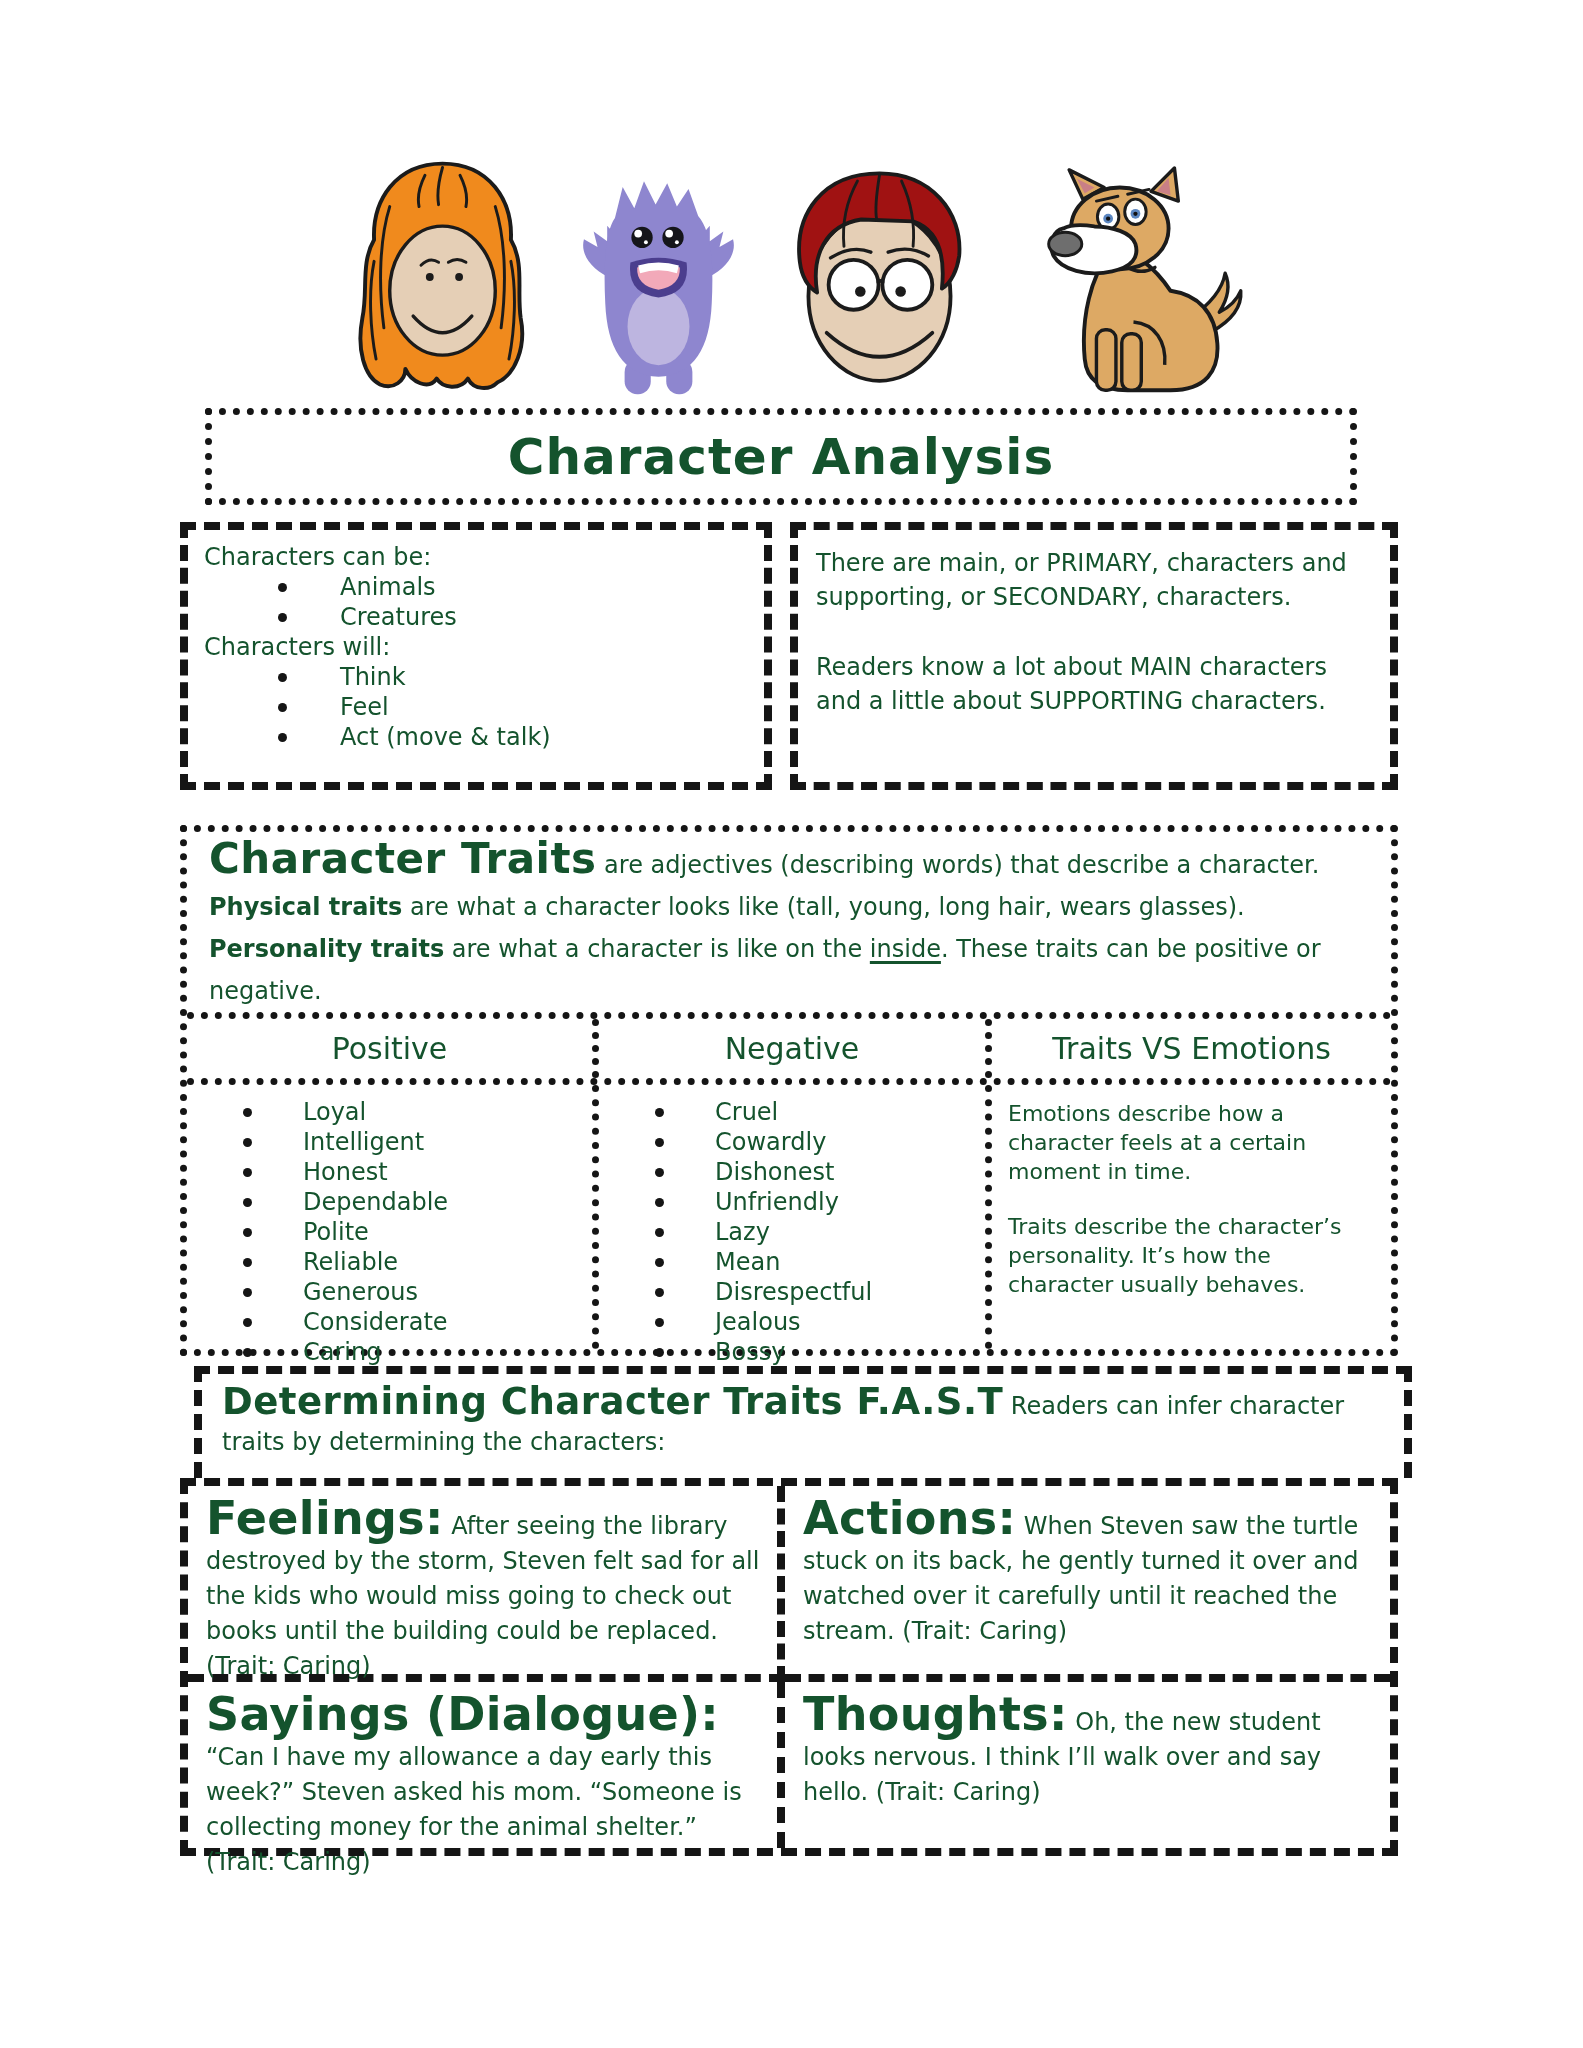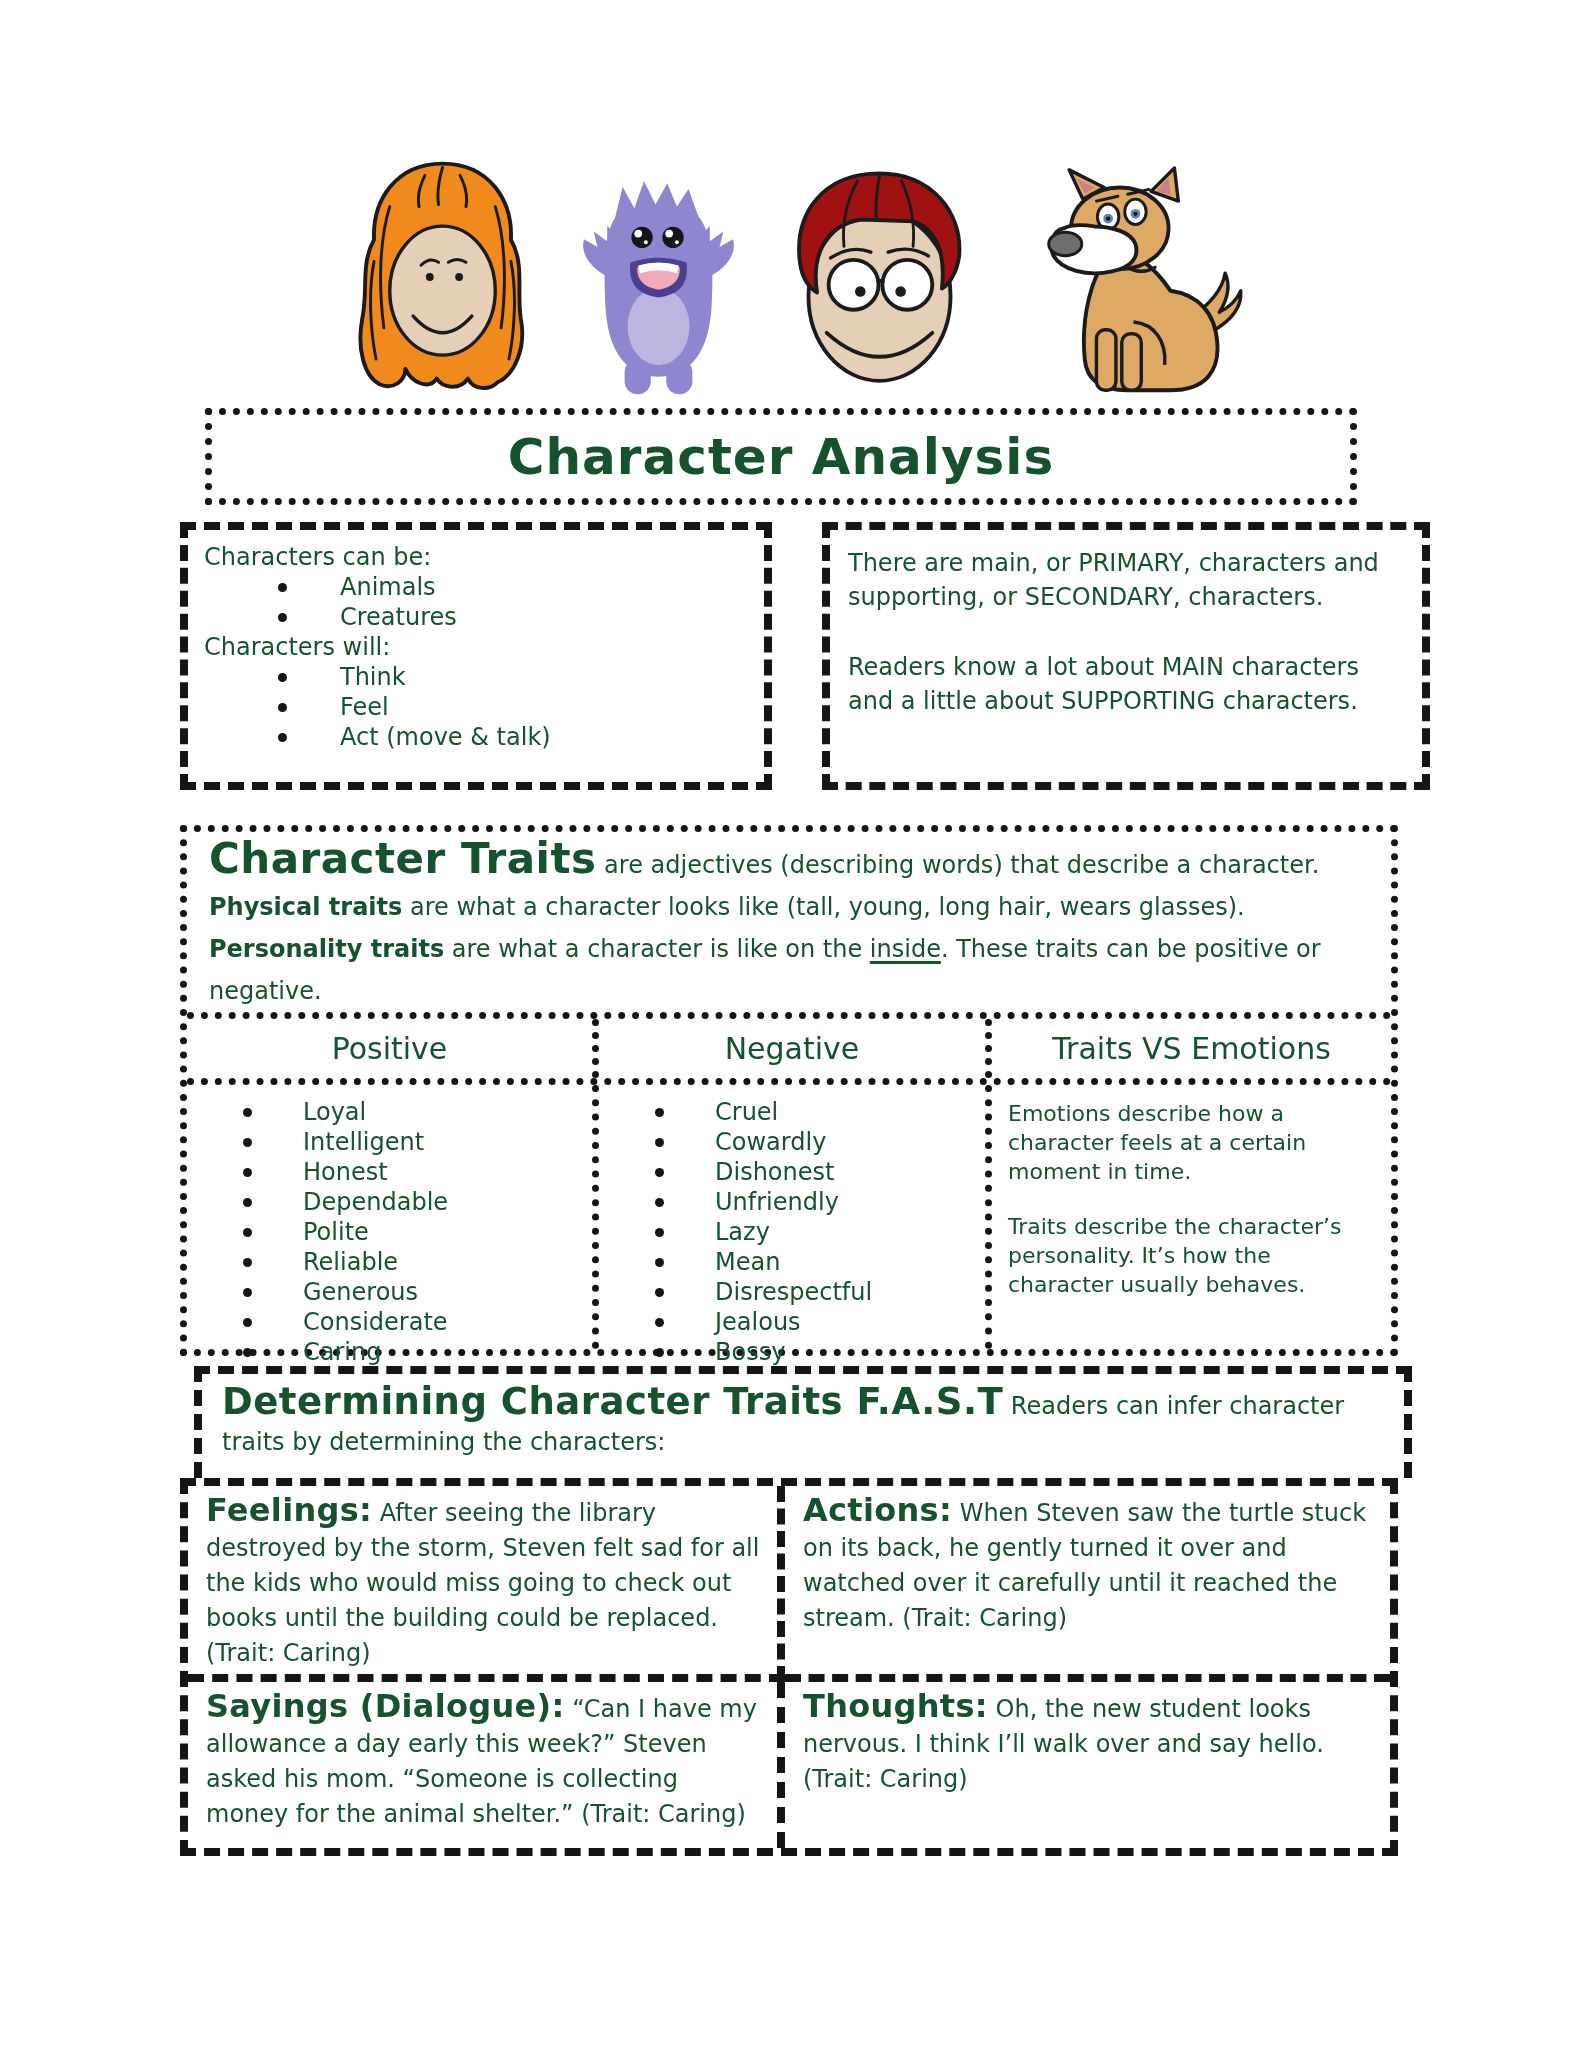--- a/index.html
+++ b/index.html
@@ -12,21 +12,21 @@
     display:flex;justify-content:center;align-items:flex-end;gap:26px;}
   .art{display:block;}
   
   .title-box{position:absolute;left:205px;top:408px;width:1152px;height:97px;
     border:7px dotted #151515;box-sizing:border-box;
     display:flex;align-items:center;justify-content:center;}
   .title{margin:0;font-size:50px;font-weight:700;letter-spacing:1px;}
   
   .dash{border:8px dashed #151515;box-sizing:border-box;position:absolute;}
   .box-a{left:180px;top:522px;width:592px;height:268px;padding:12px 10px 0 16px;}
-  .box-b{left:822px;top:522px;width:608px;height:268px;padding:16px 14px 0 18px;}
+  .box-b{left:790px;top:522px;width:608px;height:268px;padding:16px 14px 0 18px;}
   .box-a p{margin:0;font-size:24px;line-height:30px;}
   .box-a ul{margin:0;padding:0;list-style:none;}
   .box-a li{position:relative;font-size:24px;line-height:30px;padding-left:136px;}
   .box-a li::before{content:"";position:absolute;left:74px;top:11px;width:9px;height:9px;
     border-radius:50%;background:#151515;}
   .box-b p{margin:0 0 36px 0;font-size:24px;line-height:34px;}
   
   .traits-box{position:absolute;left:180px;top:825px;width:1218px;height:531px;
     border:7px dotted #151515;box-sizing:border-box;display:flex;flex-direction:column;}
   .traits-intro{flex:0 0 171px;box-sizing:border-box;padding:6px 20px 0 22px;
@@ -56,21 +56,21 @@
     padding:8px 18px 0 20px;}
   .fast-head p{margin:0;font-size:24px;line-height:36px;}
   .h-fast{font-size:37px;font-weight:700;letter-spacing:0.5px;line-height:1.1;}
   .fast-grid{position:absolute;left:180px;top:1478px;width:1218px;
     border:8px dashed #151515;box-sizing:border-box;
     display:grid;grid-template-columns:597px 1fr;grid-template-rows:196px 166px;}
   .cell{box-sizing:border-box;padding:8px 14px 0 18px;}
   .cell-c1{border-right:8px dashed #151515;}
   .cell-r1{border-bottom:8px dashed #151515;}
   .cell p{margin:0;font-size:24px;line-height:35px;}
-  .cell-label{font-size:32px;font-weight:700;line-height:1.05;letter-spacing:0.3px;text-align:center;}
+  .cell-label{font-size:46px;font-weight:700;line-height:1.05;letter-spacing:0.3px;text-align:center;}
 </style>
 </head>
 <body>
 
 <div class="page">
 
   <div class="art-row">
     <svg class="art" width="215" height="248" viewBox="0 0 220 250">
       <path d="M110 10 C62 10 38 48 40 88 C26 112 34 140 28 168 C22 200 30 228 46 236 C60 242 72 232 72 220 C78 234 96 242 104 230 C110 240 128 242 136 230 C142 242 158 242 166 234 C184 226 196 198 190 168 C186 140 194 112 180 88 C182 48 158 10 110 10 Z" fill="#F08A1D" stroke="#1b1b1b" stroke-width="4" stroke-linejoin="round"></path>
       <ellipse cx="110" cy="140" rx="54" ry="66" fill="#E5CFB6" stroke="#1b1b1b" stroke-width="3.5"></ellipse>

